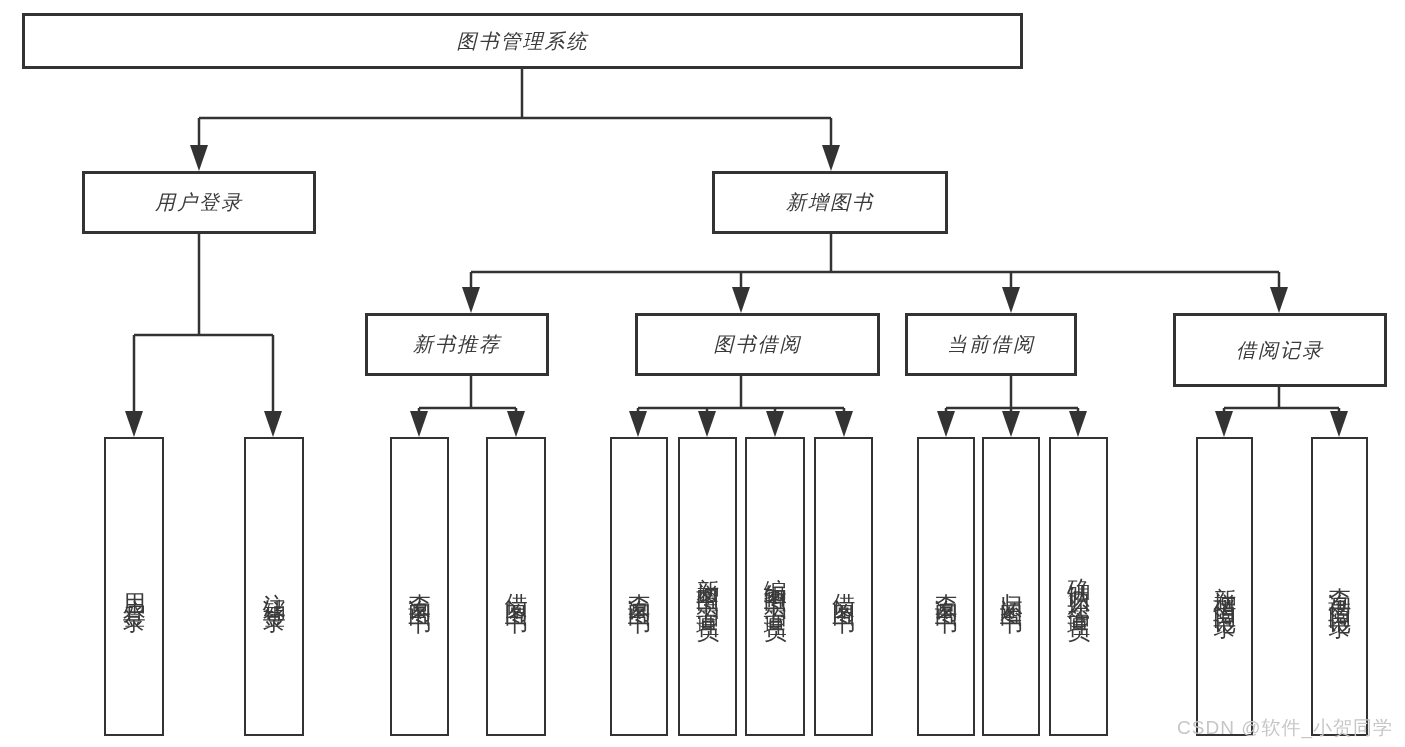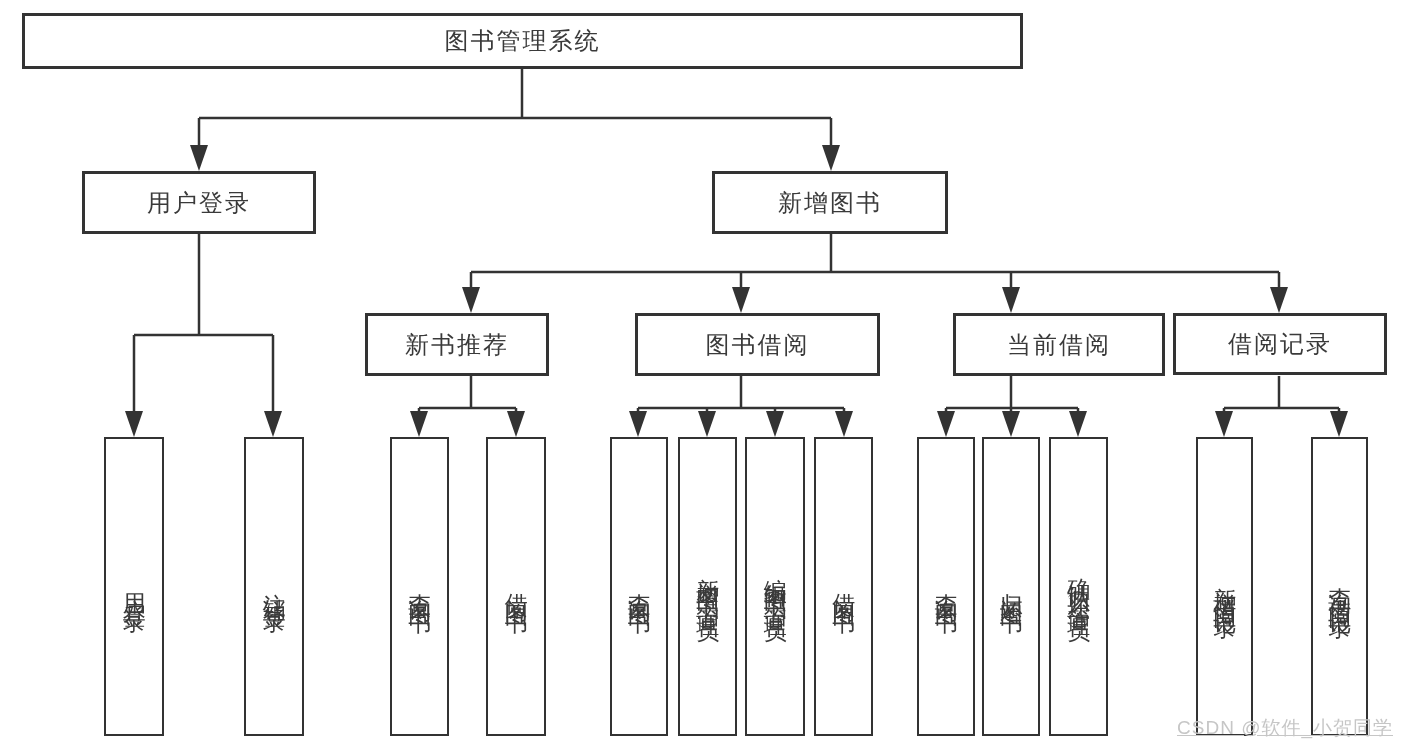--- a/index.html
+++ b/index.html
@@ -26,24 +26,25 @@
     background: #ffffff;
     border: 3px solid #333333;
     display: flex;
     align-items: center;
     justify-content: center;
     color: #3a3a3a;
     z-index: 2;
   }
 
   .node .h-label {
-    font-size: 24px;
+    font-size: 20px;
     letter-spacing: 2px;
     white-space: nowrap;
     color: #3a3a3a;
+    font-style: italic;
   }
 
   .leaf {
     border-width: 2.5px;
   }
 
   .leaf .v-label {
     writing-mode: vertical-rl;
     text-orientation: mixed;
     font-size: 23px;
@@ -52,22 +53,22 @@
     color: #3a3a3a;
     white-space: nowrap;
   }
 
   
   .n-root           { left: 22px;   top: 13px;  width: 1001px; height: 56px; }
   .n-user-login     { left: 82px;   top: 171px; width: 234px;  height: 63px; }
   .n-book-mgmt      { left: 712px;  top: 171px; width: 236px;  height: 63px; }
   .n-new-book       { left: 365px;  top: 313px; width: 184px;  height: 63px; }
   .n-book-borrow    { left: 635px;  top: 313px; width: 245px;  height: 63px; }
-  .n-cur-borrow     { left: 905px;  top: 313px; width: 212px;  height: 63px; margin-left: 48px; }
-  .n-borrow-rec     { left: 1173px; top: 313px; width: 214px;  height: 62px; }
+  .n-cur-borrow     { left: 905px;  top: 313px; width: 172px;  height: 63px; }
+  .n-borrow-rec     { left: 1173px; top: 313px; width: 214px;  height: 74px; }
 
   .lf-1  { left: 104px;  top: 437px; width: 60px; height: 299px; }
   .lf-2  { left: 244px;  top: 437px; width: 60px; height: 299px; }
   .lf-3  { left: 390px;  top: 437px; width: 59px; height: 299px; }
   .lf-4  { left: 486px;  top: 437px; width: 60px; height: 299px; }
   .lf-5  { left: 610px;  top: 437px; width: 58px; height: 299px; }
   .lf-6  { left: 678px;  top: 437px; width: 59px; height: 299px; }
   .lf-7  { left: 745px;  top: 437px; width: 60px; height: 299px; }
   .lf-8  { left: 814px;  top: 437px; width: 59px; height: 299px; }
   .lf-9  { left: 917px;  top: 437px; width: 58px; height: 299px; }
@@ -78,21 +79,20 @@
 
   .watermark {
     position: absolute;
     right: 12px;
     bottom: 6px;
     font-size: 19px;
     letter-spacing: 1px;
     color: #c6c6c6;
     z-index: 3;
     white-space: nowrap;
-    text-decoration: underline;
   }
 </style>
 </head>
 <body>
 
 <div class="canvas">
 
   <svg class="connectors" viewBox="0 0 1405 747" xmlns="http://www.w3.org/2000/svg" stroke="#333333" stroke-width="2.5" fill="none">
 
     <path d="M522 69 V118"></path>

